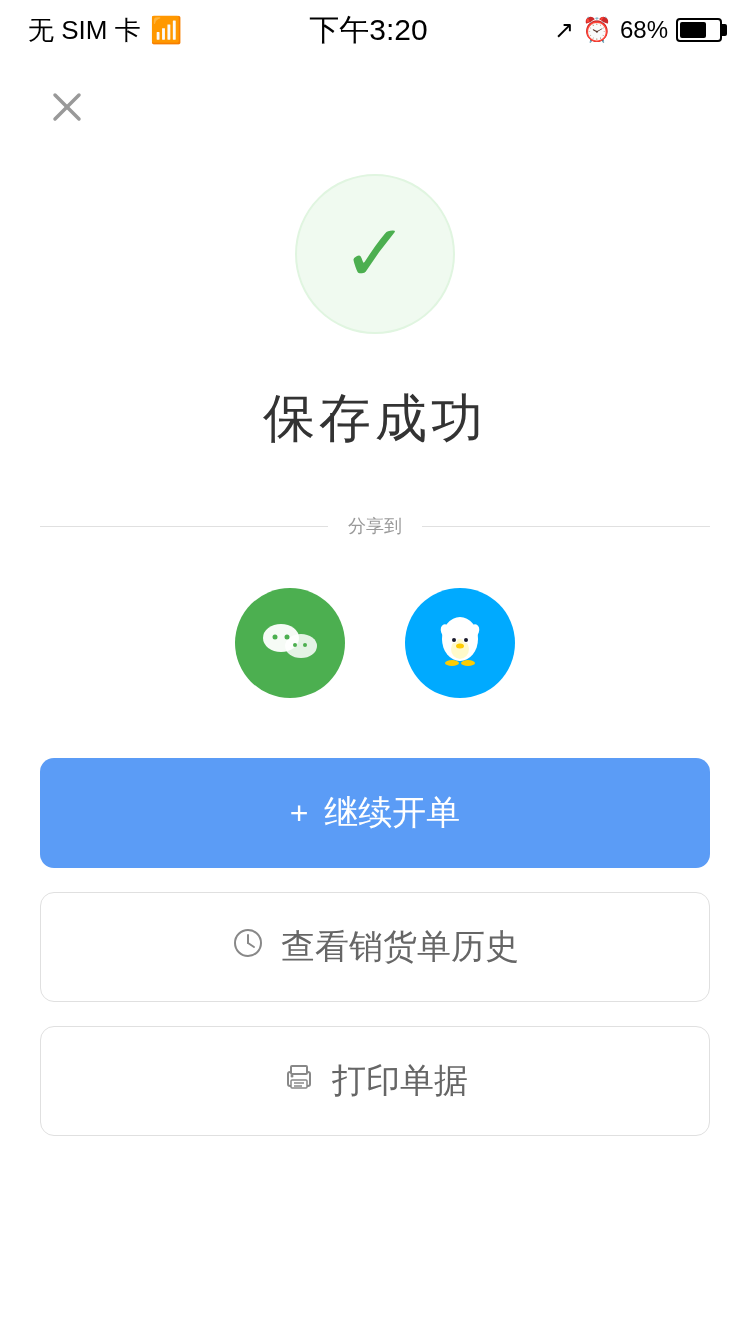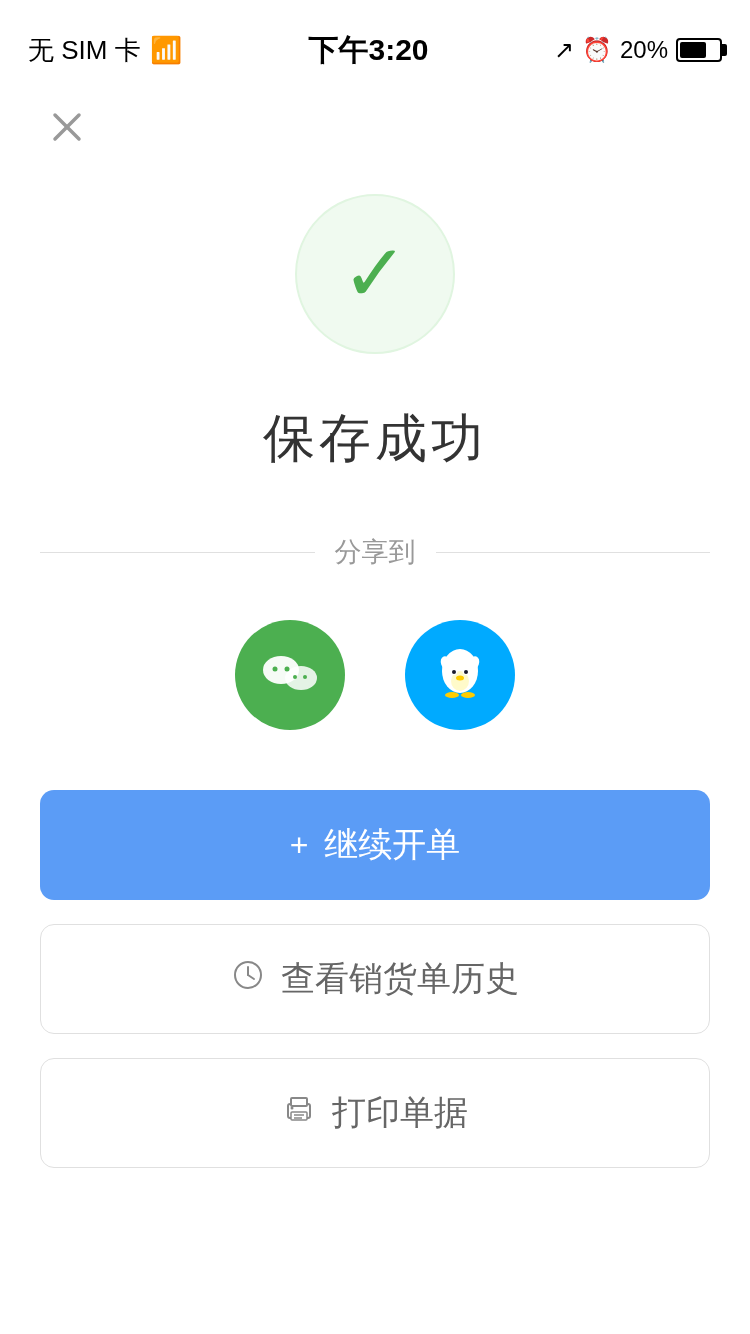--- a/index.html
+++ b/index.html
@@ -16,38 +16,37 @@
 
     
     .status-bar {
       width: 100%;
       height: 60px;
       display: flex;
       align-items: center;
       justify-content: space-between;
       padding: 0 28px;
       background: #fff;
-      margin-top: 20px;
     }
 
     .status-left {
       display: flex;
       align-items: center;
       gap: 10px;
       font-size: 26px;
       color: #000;
     }
 
     .wifi-icon {
       font-size: 26px;
     }
 
     .status-center {
       font-size: 30px;
-      font-weight: 700;
+      font-weight: 400;
       color: #000;
     }
 
     .status-right {
       display: flex;
       align-items: center;
       gap: 8px;
       font-size: 24px;
       color: #000;
     }
@@ -150,21 +149,21 @@
       margin-bottom: 50px;
     }
 
     .divider-line {
       flex: 1;
       height: 1px;
       background: #e0e0e0;
     }
 
     .share-label {
-      font-size: 27px;
+      font-size: 18px;
       color: #999999;
       white-space: nowrap;
     }
 
     .share-icons {
       display: flex;
       justify-content: center;
       gap: 60px;
     }
 
@@ -236,21 +235,21 @@
 
 <div class="status-bar">
   <div class="status-left">
     <span>无 SIM 卡</span>
     <span class="wifi-icon">📶</span>
   </div>
   <div class="status-center">下午3:20</div>
   <div class="status-right">
     <span>↗</span>
     <span>⏰</span>
-    <span>20%</span>
+    <span>68%</span>
     <div class="battery-bar">
       <div class="battery-fill"></div>
     </div>
   </div>
 </div>
 
 <div class="content">
 
   <div class="close-btn">
     <svg class="close-icon-svg" viewBox="0 0 32 32" fill="none" xmlns="http://www.w3.org/2000/svg">

